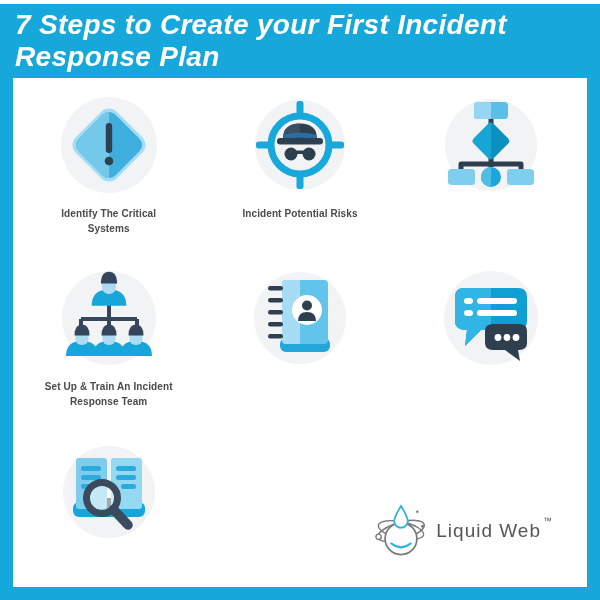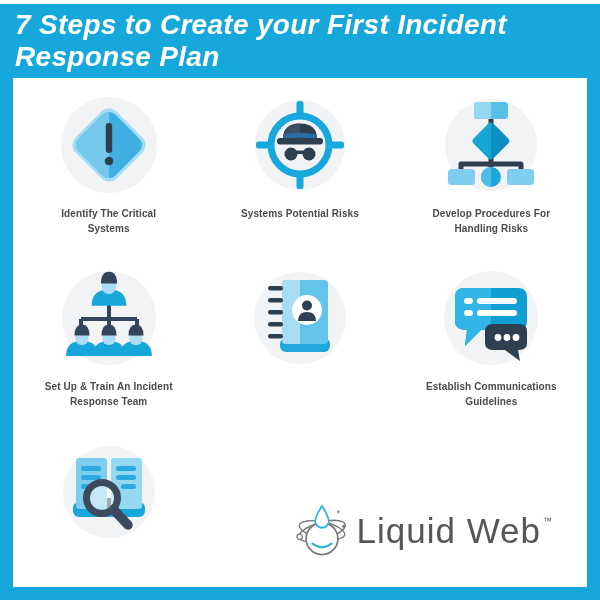--- a/index.html
+++ b/index.html
@@ -25,21 +25,21 @@
   .icon-wrap{width:100px;height:100px;}
   .icon-wrap svg{width:100px;height:100px;display:block;}
   .label{
     margin-top:12px;font-size:10px;font-weight:600;color:#4a4a4a;text-align:center;
     line-height:1.45;white-space:pre-line;letter-spacing:.1px;
   }
   .logo-area{flex:1;display:flex;justify-content:flex-end;align-items:flex-start;
     padding:70px 35px 0 0;}
   .logo{display:flex;align-items:center;}
   .logo svg{width:52px;height:58px;display:block;margin-right:9px;}
-  .logo-text{font-size:35px;color:#54565a;font-weight:500;letter-spacing:1px;}
+  .logo-text{font-size:19px;color:#54565a;font-weight:500;letter-spacing:1px;}
   .logo-tm{font-size:9px;color:#54565a;position:relative;top:-10px;margin-left:2px;}
 </style>
 </head>
 <body>
 
 <div class="canvas">
   <div class="frame">
 
     <header class="header">
       <h1>7 Steps to Create your First Incident Response Plan</h1>
@@ -87,21 +87,21 @@
               <g clip-path="url(#c2)">
                 <path d="M33,44 Q33,28.5 50,28.5 Q67,28.5 67,44 Z" fill="#3b4f64"></path>
               </g>
               <path d="M34,39.5 Q50,36 66,39.5 L66,44 Q50,41 34,44 Z" fill="#2b6da5"></path>
               <rect x="27" y="43" width="46" height="6.5" rx="3.2" fill="#2e3f50"></rect>
               <circle cx="41" cy="59" r="6.5" fill="#2e3f50"></circle>
               <circle cx="59" cy="59" r="6.5" fill="#2e3f50"></circle>
               <rect x="41" y="55.5" width="18" height="3.5" fill="#2e3f50"></rect>
             </svg>
           </div>
-          <div class="label">Systems Potential Risks</div>
+          <div class="label">Incident Potential Risks</div>
         </div>
 
         <div class="cell">
           <div class="icon-wrap">
             <svg viewBox="0 0 100 100">
               <clipPath id="c3">
                   <rect x="0" y="0" width="50" height="100"></rect>
                 </clipPath>
               <circle cx="50" cy="50" r="46" fill="#f2f3f4"></circle>
               <path d="M20,82 V69 H80 V82" fill="none" stroke="#2f3e4e" stroke-width="5" stroke-linejoin="round"></path>
@@ -115,22 +115,20 @@
                 <rect x="36" y="32" width="28" height="28" rx="4" transform="rotate(45 50 46)" fill="#17a5d6"></rect>
               </g>
               <rect x="7" y="74" width="27" height="16" rx="3.5" fill="#7fceef"></rect>
               <rect x="66" y="74" width="27" height="16" rx="3.5" fill="#7fceef"></rect>
               <circle cx="50" cy="82" r="10" fill="#1ba7da"></circle>
               <g clip-path="url(#c3)">
                   <circle cx="50" cy="82" r="10" fill="#4fbde6"></circle>
                 </g>
             </svg>
           </div>
-          <div class="label">Develop Procedures For
-Handling Risks</div>
         </div>
       </section>
 
       <section class="row row2">
 
         <div class="cell">
           <div class="icon-wrap">
             <svg viewBox="0 0 100 100">
               <defs>
                 <g id="p4">
@@ -195,22 +193,20 @@
                 <rect x="36" y="42" width="40" height="6" rx="3"></rect>
               </g>
               <path d="M52,56 H78 Q86,56 86,63 V75 Q86,82 78,82 H77 L79,93 L64,82 H52 Q44,82 44,75 V63 Q44,56 52,56 Z" fill="#2e3f50"></path>
               <g fill="#ffffff">
                 <circle cx="57" cy="69.5" r="3.4"></circle>
                 <circle cx="66" cy="69.5" r="3.4"></circle>
                 <circle cx="75" cy="69.5" r="3.4"></circle>
               </g>
             </svg>
           </div>
-          <div class="label">Establish Communications
-Guidelines</div>
         </div>
       </section>
 
       <section class="row row3">
 
         <div class="cell">
           <div class="icon-wrap">
             <svg viewBox="0 0 100 100">
               <circle cx="50" cy="50" r="46" fill="#f2f3f4"></circle>
               <rect x="14" y="60" width="72" height="15" rx="6" fill="#17a6da"></rect>

